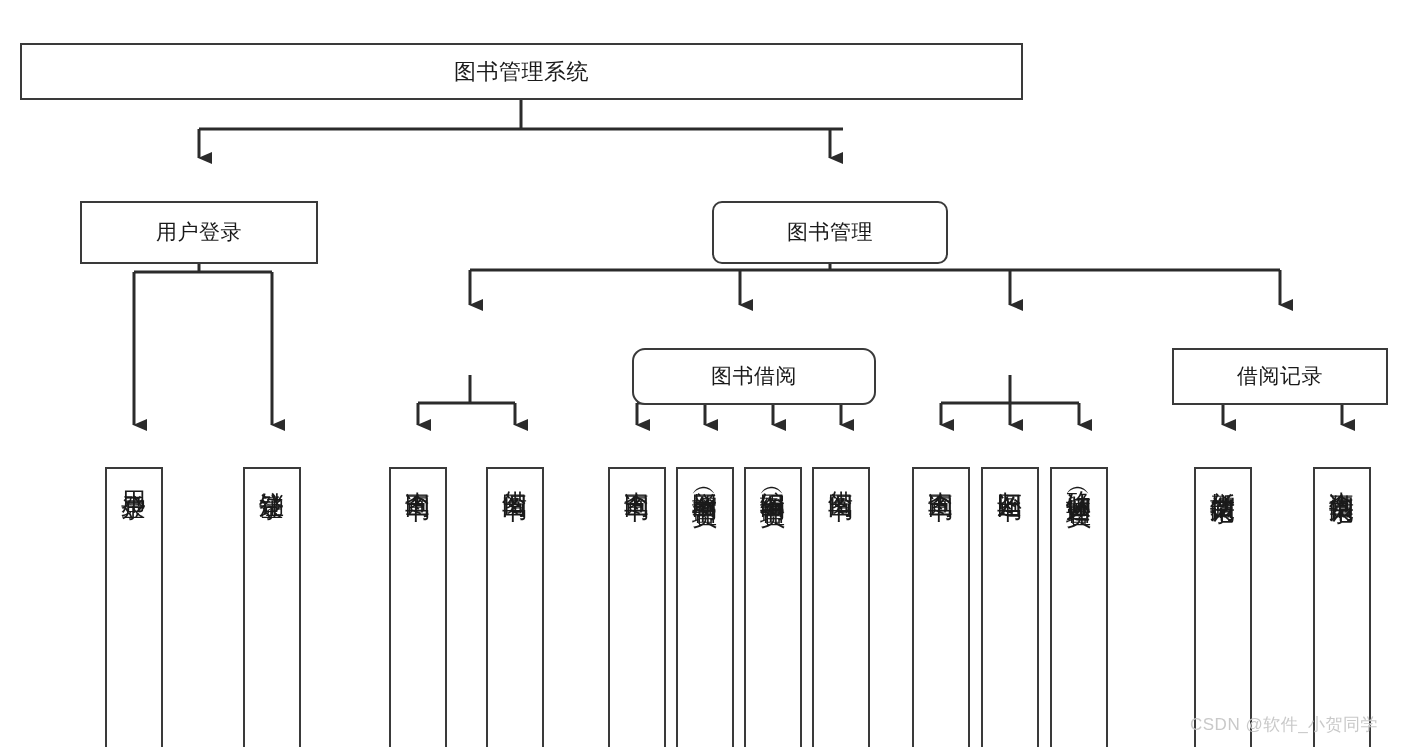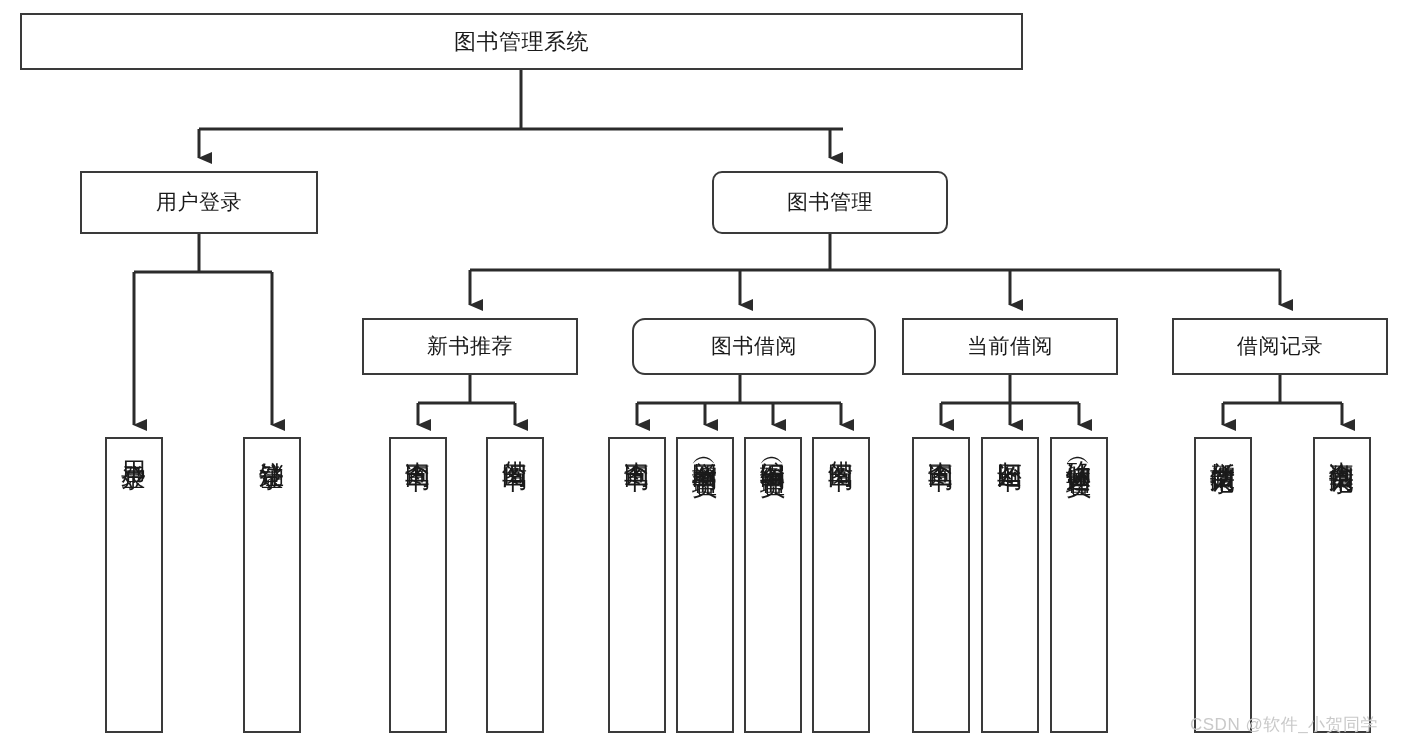--- a/index.html
+++ b/index.html
@@ -1,19 +1,19 @@
 <!DOCTYPE html>
 <html><head>
 <meta charset="utf-8">
 <style>
   html,body{margin:0;padding:0;background:#ffffff;}
   body{width:1405px;height:747px;overflow:hidden;font-family:"Liberation Sans","DejaVu Sans",sans-serif;}
   #diagram-root{position:relative;width:1405px;height:747px;background:#fff;}
   svg.connectors{position:absolute;left:0;top:0;width:1405px;height:747px;}
-  .node{position:absolute;box-sizing:border-box;background:#ffffff;border:2.5px solid #3a3a3a;display:flex;align-items:center;justify-content:center;}
+  .node{position:absolute;box-sizing:border-box;background:#ffffff;border:2.5px solid #3a3a3a;display:flex;align-items:center;justify-content:center;margin-top:30px;}
   .node .label{color:#1a1a1a;font-size:21px;line-height:1.05;white-space:nowrap;letter-spacing:0.5px;}
   .node.root .label{font-size:22px;}
   .node.leaf{align-items:flex-start;justify-content:center;}
   .node.leaf .label{
     writing-mode:vertical-rl;
     text-orientation:upright;
     font-size:25px;
     line-height:1.12;
     letter-spacing:2px;
     white-space:nowrap;
@@ -80,28 +80,22 @@
     <span class="label">图书管理系统</span>
   </div>
 
   <div class="node" style="left:80px;top:171px;width:238px;height:63px;">
     <span class="label">用户登录</span>
   </div>
   <div class="node" style="left:712px;top:171px;width:236px;height:63px;border-radius:10px;">
     <span class="label">图书管理</span>
   </div>
 
-  <div class="node" style="left:362px;top:318px;width:216px;height:57px;">
-    <span class="label">新书推荐</span>
-  </div>
   <div class="node" style="left:632px;top:318px;width:244px;height:57px;border-radius:13px;">
     <span class="label">图书借阅</span>
-  </div>
-  <div class="node" style="left:902px;top:318px;width:216px;height:57px;">
-    <span class="label">当前借阅</span>
   </div>
   <div class="node" style="left:1172px;top:318px;width:216px;height:57px;">
     <span class="label">借阅记录</span>
   </div>
 
   <div class="node leaf" style="left:105px;top:437px;width:58px;height:296px;">
     <span class="label">用户登录</span>
   </div>
   <div class="node leaf" style="left:243px;top:437px;width:58px;height:296px;">
     <span class="label">注销登录</span>

